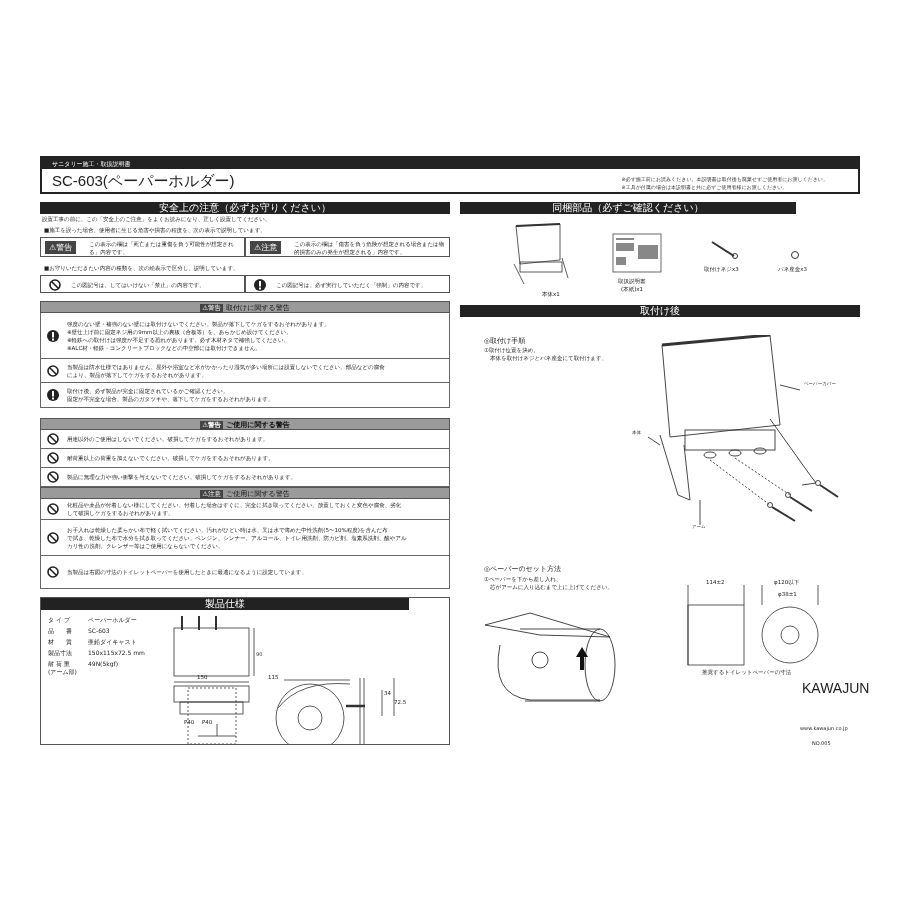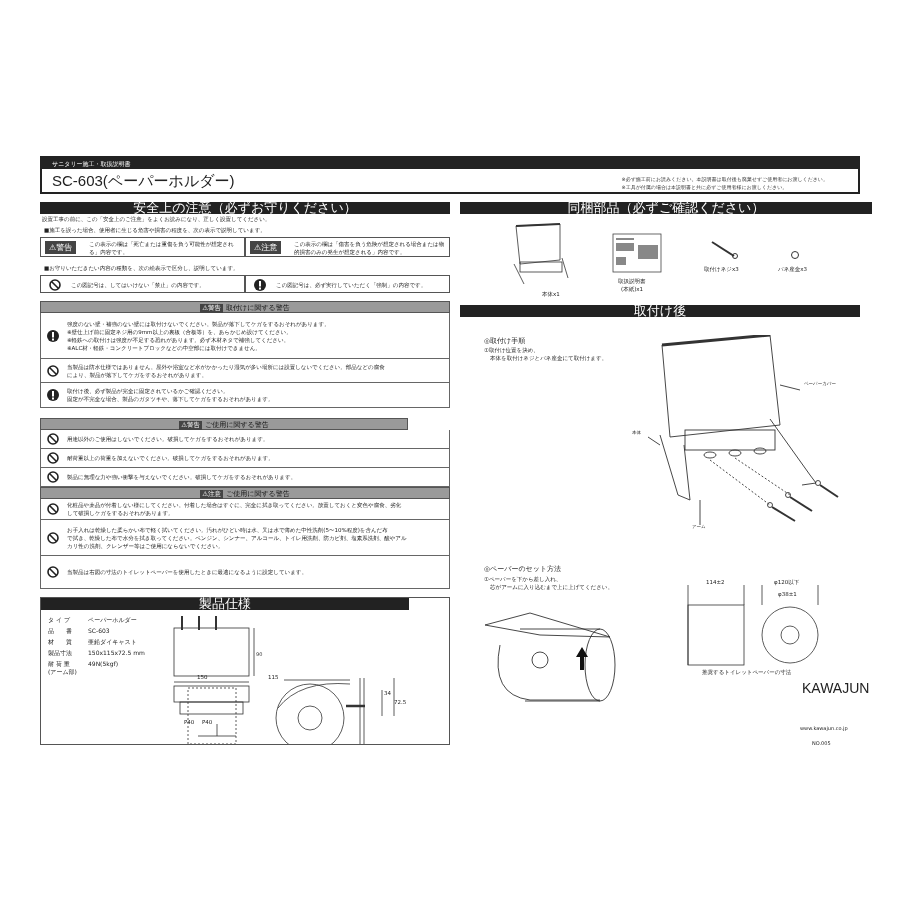--- a/index.html
+++ b/index.html
@@ -2,21 +2,21 @@
 <html><head>
 <meta charset="utf-8">
 <style>
   html,body{margin:0;padding:0;background:#fff;}
   body{width:900px;height:900px;position:relative;overflow:hidden;font-family:"DejaVu Sans",sans-serif;color:#222;}
   .abs{position:absolute;}
   .header{left:40px;top:156px;width:820px;height:38px;border:2px solid #222;box-sizing:border-box;padding-left:28px;}
   .header .band{position:absolute;left:0;top:0;width:100%;height:11px;background:#222;color:#fff;font-size:6px;line-height:11px;padding-left:10px;box-sizing:border-box;}
   .header .title{position:absolute;left:10px;top:13px;font-size:15px;line-height:20px;font-family:"Liberation Sans",sans-serif;}
   .header .notes{position:absolute;right:30px;top:17px;font-size:5px;line-height:8px;color:#333;}
-  .bar{background:#222;color:#fff;font-size:13px;text-align:center;line-height:12px;height:12px;}
+  .bar{background:#222;color:#fff;font-size:10px;text-align:center;line-height:12px;height:12px;}
   .greybar{background:#9a9a9a;color:#111;font-size:7px;text-align:center;line-height:12px;height:12px;border:1px solid #555;box-sizing:border-box;}
   .tag{display:inline-block;background:#444;color:#fff;padding:0 2px;margin-right:3px;font-size:6.5px;line-height:9px;}
   .txt{font-size:5.5px;line-height:8px;color:#222;}
   .box{border:1px solid #555;box-sizing:border-box;}
   .row{position:absolute;left:40px;width:410px;border:1px solid #666;border-top:none;box-sizing:border-box;}
   .row .ico{position:absolute;left:6px;top:50%;transform:translateY(-50%);width:12px;height:12px;}
   .row .t{position:absolute;left:26px;right:4px;top:50%;transform:translateY(-50%);font-size:5.5px;line-height:8px;}
   .lbl{font-size:6px;line-height:8px;}
 </style>
 </head>
@@ -92,21 +92,21 @@
       <circle cx="6" cy="6" r="6" fill="#222"></circle>
       <rect x="5" y="2" width="2" height="5.5" fill="#fff"></rect>
       <rect x="5" y="8.5" width="2" height="2" fill="#fff"></rect>
     </svg>
   <div class="t">
     <div>取付け後、必ず製品が完全に固定されているかご確認ください。</div>
     <div>固定が不完全な場合、製品のガタツキや、落下してケガをするおそれがあります。</div>
   </div>
 </div>
 
-<div class="abs greybar" style="left:40px;top:418px;width:368px;">
+<div class="abs greybar" style="left:40px;top:418px;width:410px;font-weight:bold;">
   <span class="tag">⚠警告</span><span>ご使用に関する警告</span>
 </div>
 <div class="row" style="top:430px;height:19px;">
   <svg class="ico" viewBox="0 0 12 12">
       <circle cx="6" cy="6" r="5" fill="none" stroke="#222" stroke-width="1.6"></circle>
       <line x1="2.5" y1="2.5" x2="9.5" y2="9.5" stroke="#222" stroke-width="1.6"></line>
     </svg>
   <div class="t">用途以外のご使用はしないでください。破損してケガをするおそれがあります。</div>
 </div>
 <div class="row" style="top:449px;height:19px;">
@@ -207,21 +207,21 @@
   </g>
   <text x="106" y="48" font-size="5" fill="#333">90</text>
 </svg>
 <div class="abs txt" style="left:197px;top:673px;">150</div>
 <div class="abs txt" style="left:268px;top:673px;">115</div>
 <div class="abs txt" style="left:184px;top:718px;">P40</div>
 <div class="abs txt" style="left:202px;top:718px;">P40</div>
 <div class="abs txt" style="left:384px;top:689px;">34</div>
 <div class="abs txt" style="left:394px;top:698px;">72.5</div>
 
-<div class="abs bar" style="left:460px;top:202px;width:412px;">同梱部品（必ずご確認ください）</div>
+<div class="abs bar" style="left:460px;top:202px;width:336px;">同梱部品（必ずご確認ください）</div>
 <svg class="abs" style="left:510px;top:222px" width="60" height="65">
   <g stroke="#333" fill="none" stroke-width="0.8">
     <path d="M6 4 L50 2 L50 38 L10 42 Z"></path>
       <line x1="6" y1="4" x2="50" y2="2" stroke-width="2"></line>
     <path d="M4 42 L14 62 M52 36 L58 56"></path>
       <rect x="10" y="40" width="42" height="10"></rect>
   </g>
 </svg>
 <div class="abs txt" style="left:542px;top:290px;">本体x1</div>
 <svg class="abs" style="left:612px;top:233px" width="50" height="40">

